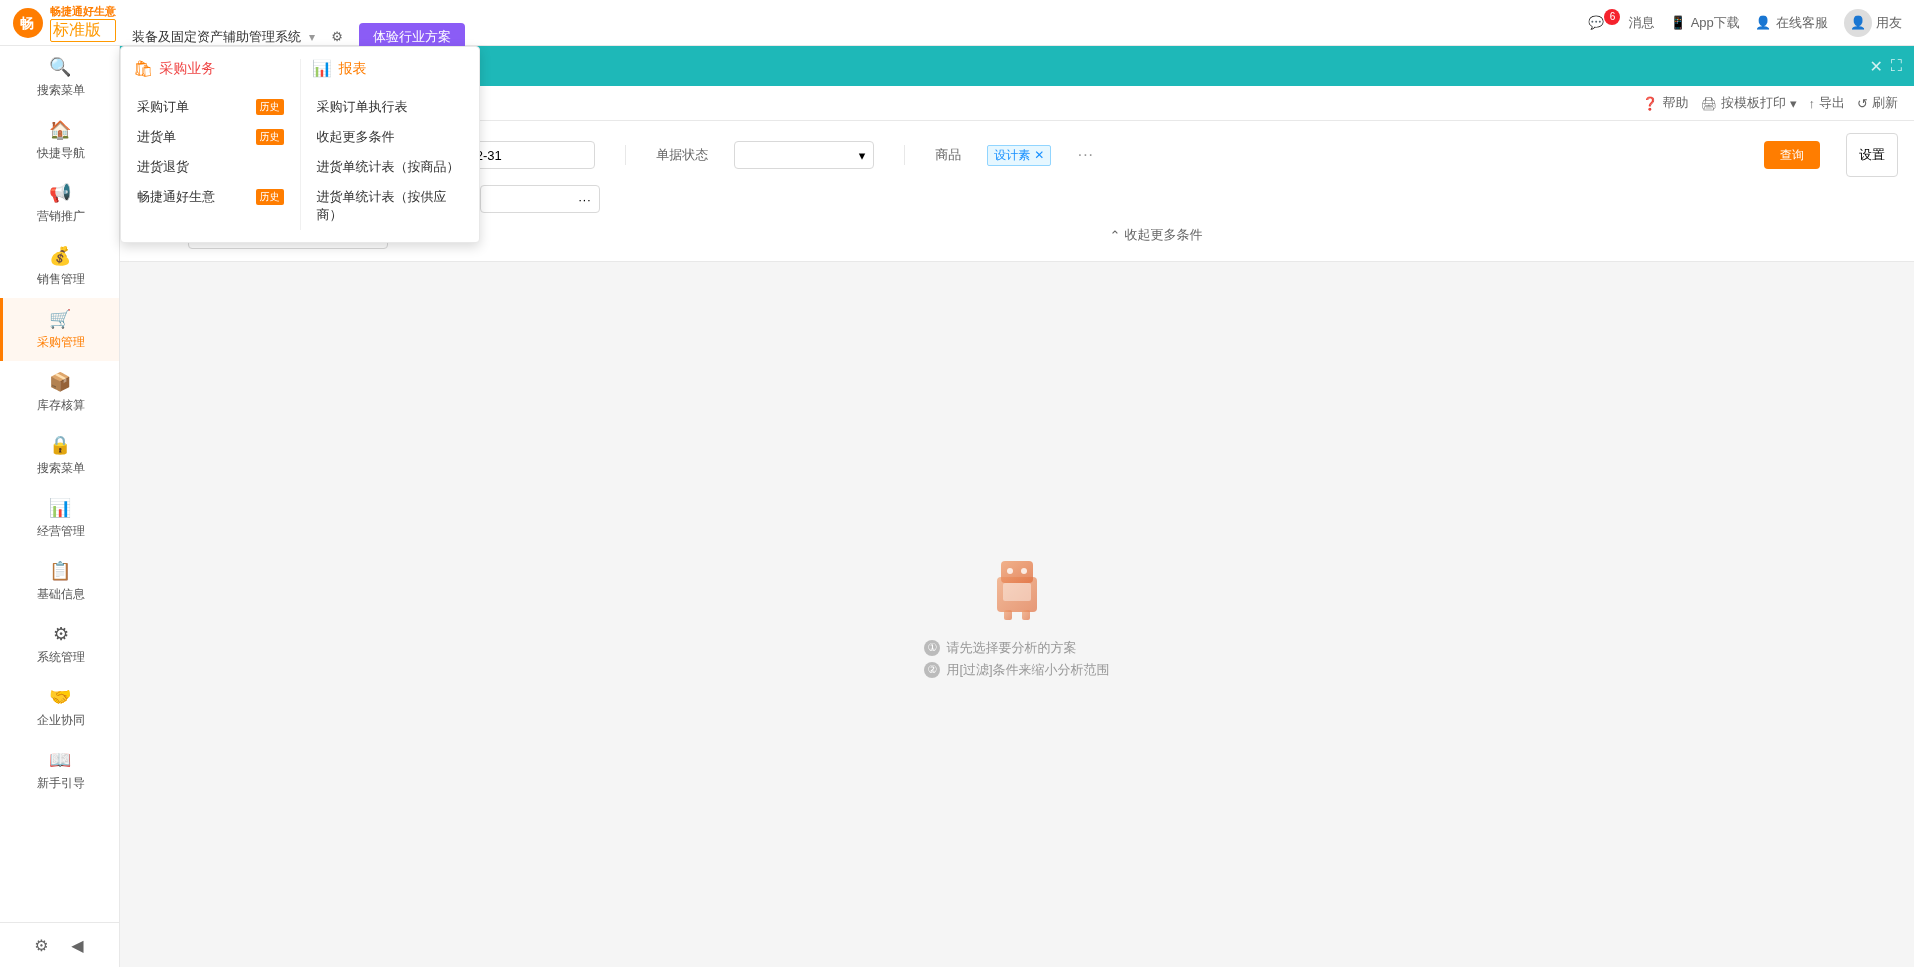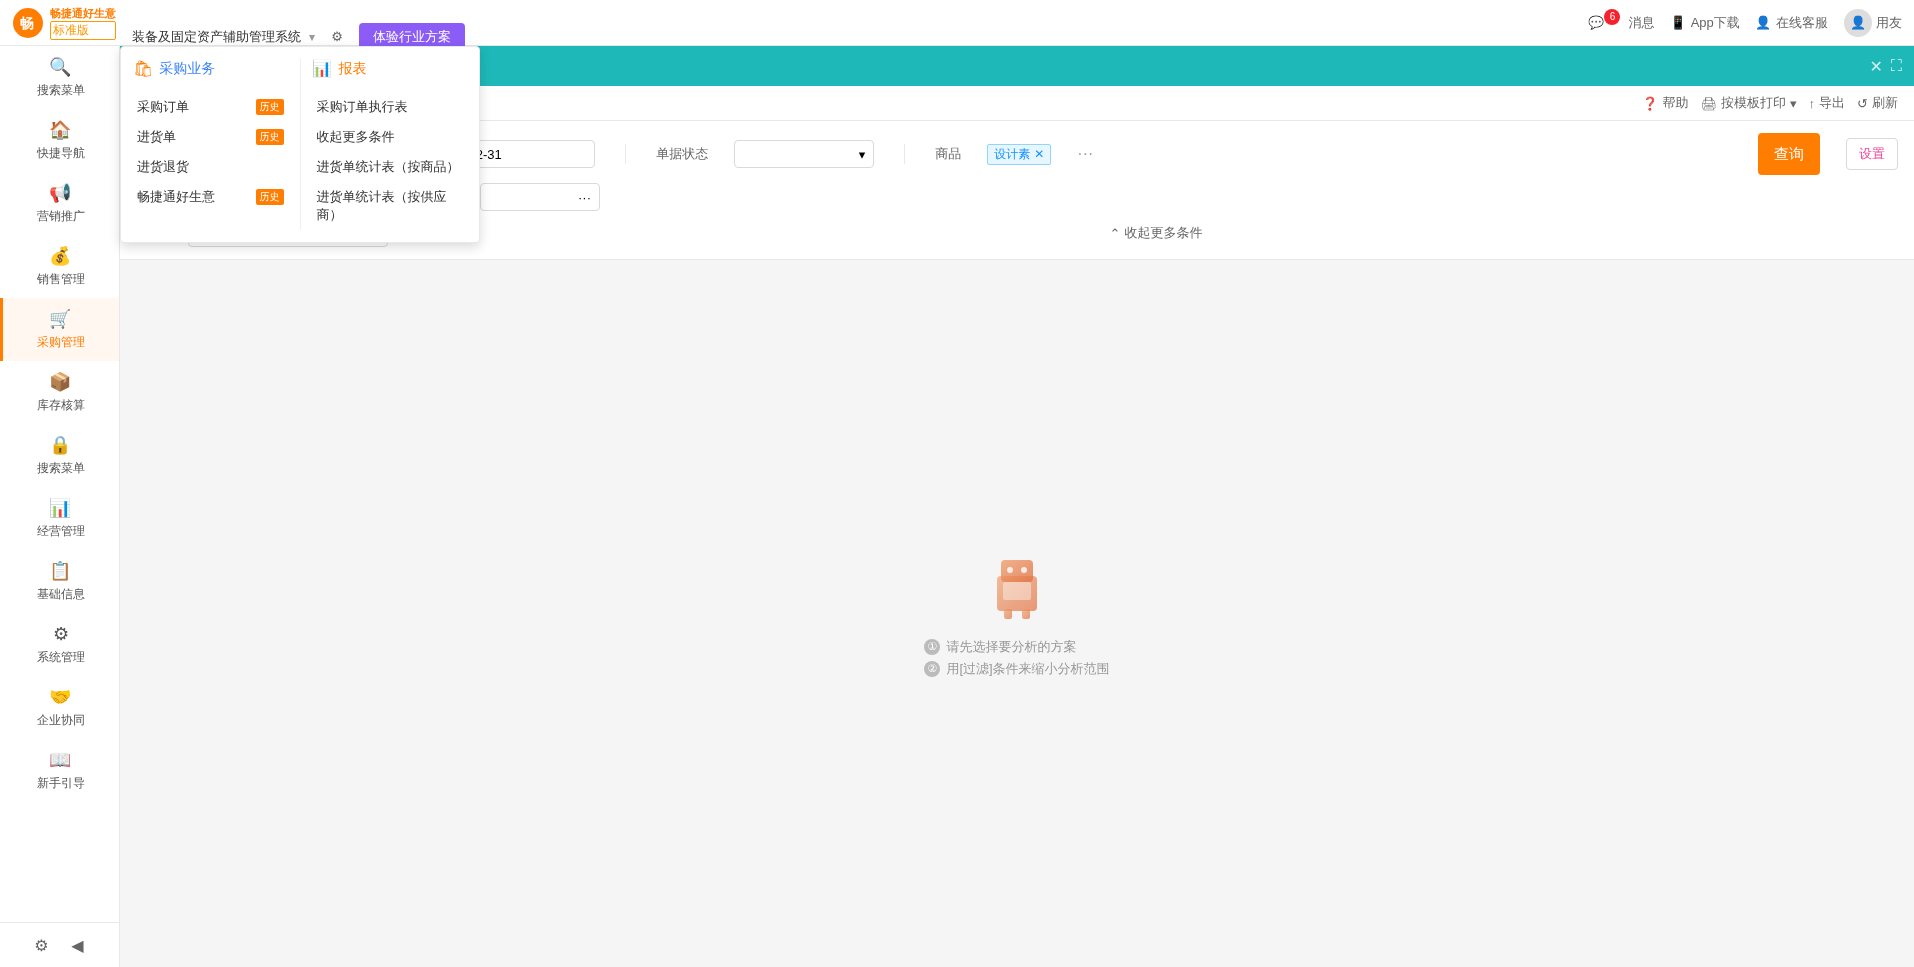--- a/index.html
+++ b/index.html
@@ -22,21 +22,21 @@
       align-items: center;
       width: 120px;
       flex-shrink: 0;
     }
     .logo-icon {
       width: 32px;
       height: 32px;
       margin-right: 6px;
     }
     .logo-tag {
-      font-size: 12px;
+      font-size: 16px;
       color: #f90;
       border: 1px solid #f90;
       padding: 0 2px;
       border-radius: 2px;
     }
     .header-middle {
       display: flex;
       align-items: center;
       flex: 1;
       gap: 8px;
@@ -293,32 +293,32 @@
       gap: 4px;
     }
     .filter-tag-close { cursor: pointer; color: #1890ff; }
     .query-btn {
       background: #ff7d00;
       color: #fff;
       border: none;
       padding: 4px 16px;
       border-radius: 4px;
       cursor: pointer;
-      font-size: 15px;
-      height: 42px;
+      font-size: 12px;
+      height: 28px;
     }
     .settings-btn {
       border: 1px solid #d9d9d9;
-      color: #ec4899;
+      color: #000000;
       background: #fff;
       padding: 4px 12px;
       border-radius: 4px;
       cursor: pointer;
       font-size: 13px;
-      height: 32px;
+      height: 44px;
     }
     .collapse-btn {
       color: #666;
       cursor: pointer;
       font-size: 13px;
       display: flex;
       align-items: center;
       gap: 4px;
     }
 
@@ -653,21 +653,21 @@
           </div>
         </div>
       </div>
     </div>
   </div>
 
   <div class="dropdown-menu">
     <div class="dropdown-col">
       <div class="dropdown-col-title">
         <span class="col-title-icon" style="color:#ff7d00;">🛍</span>
-        <span style="color:#3b82f6;">采购业务</span>
+        <span style="color:#ef4444;">采购业务</span>
       </div>
       <div class="dropdown-item">
         <span>采购订单</span>
         <span class="history-badge">历史</span>
       </div>
       <div class="dropdown-item">
         <span>进货单</span>
         <span class="history-badge">历史</span>
       </div>
       <div class="dropdown-item">

